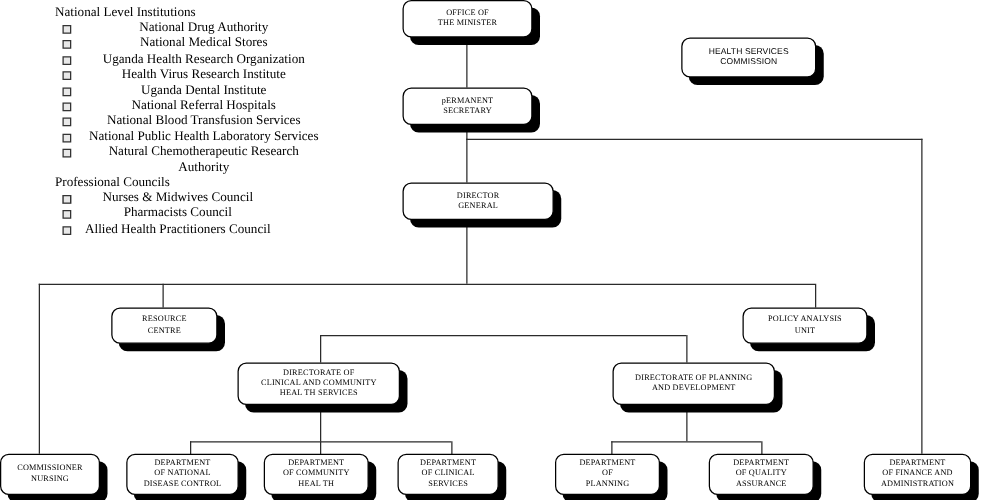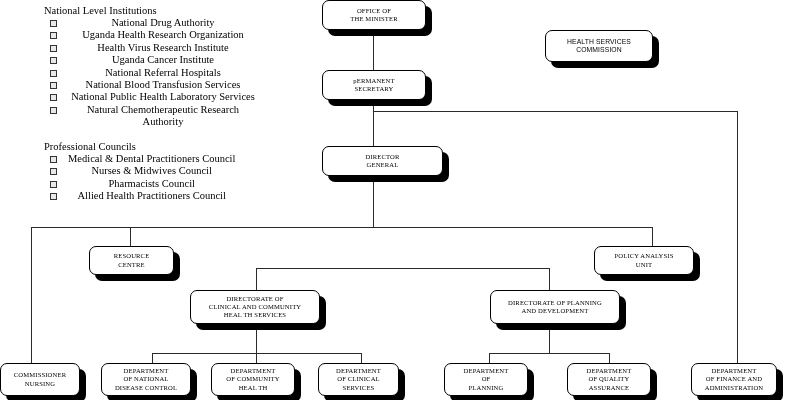--- a/index.html
+++ b/index.html
@@ -103,34 +103,35 @@
 </style>
 </head>
 <body>
 
 <div id="chart-root">
 
   <div class="legend-block" style="left:40px; top:4px;">
     <div class="legend-title">National Level Institutions</div>
     <ul class="legend-list">
       <li><span class="bullet"></span><span>National Drug Authority</span></li>
+      <li><span class="bullet"></span><span>National Medical Stores</span></li>
       <li><span class="bullet"></span><span>Uganda Health Research Organization</span></li>
       <li><span class="bullet"></span><span>Health Virus Research Institute</span></li>
-      <li><span class="bullet"></span><span>Uganda Cancer Institute</span></li>
+      <li><span class="bullet"></span><span>Uganda Dental Institute</span></li>
       <li><span class="bullet"></span><span>National Referral Hospitals</span></li>
       <li><span class="bullet"></span><span>National Blood Transfusion Services</span></li>
       <li><span class="bullet"></span><span>National Public Health Laboratory Services</span></li>
       <li class="wrap"><span class="bullet"></span><span>Natural Chemotherapeutic Research Authority</span></li>
     </ul>
   </div>
 
   <div class="legend-block" style="left:40px; top:140px;">
     <div class="legend-title">Professional Councils</div>
     <ul class="legend-list">
-      <li><span class="bullet"></span><span>Medical &amp; Dental Practitioners Council</span></li>
+      <li><span class="bullet"></span></li>
       <li><span class="bullet"></span><span>Nurses &amp; Midwives Council</span></li>
       <li><span class="bullet"></span><span>Pharmacists Council</span></li>
       <li><span class="bullet"></span><span>Allied Health Practitioners Council</span></li>
     </ul>
   </div>
 
   <div class="ln v" style="left:373px; top:30px; height:40px;"></div>
 
   <div class="ln v" style="left:373px; top:100px; height:12px;"></div>
 

